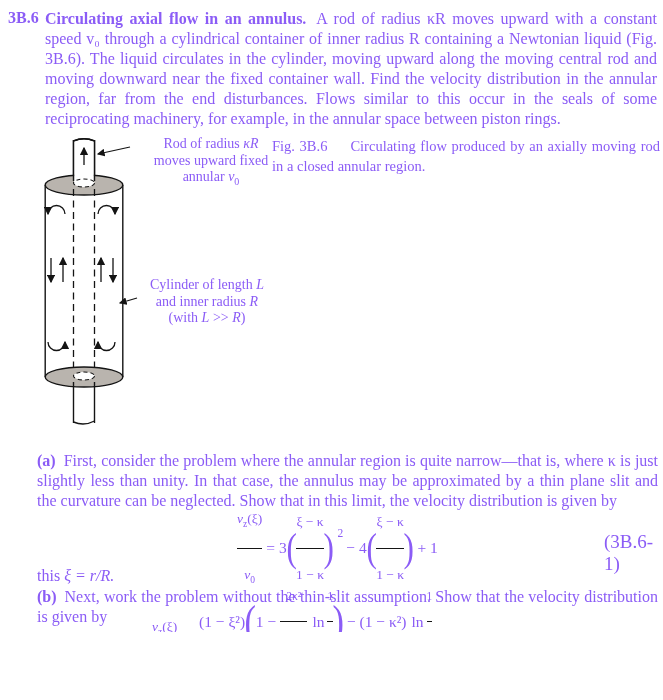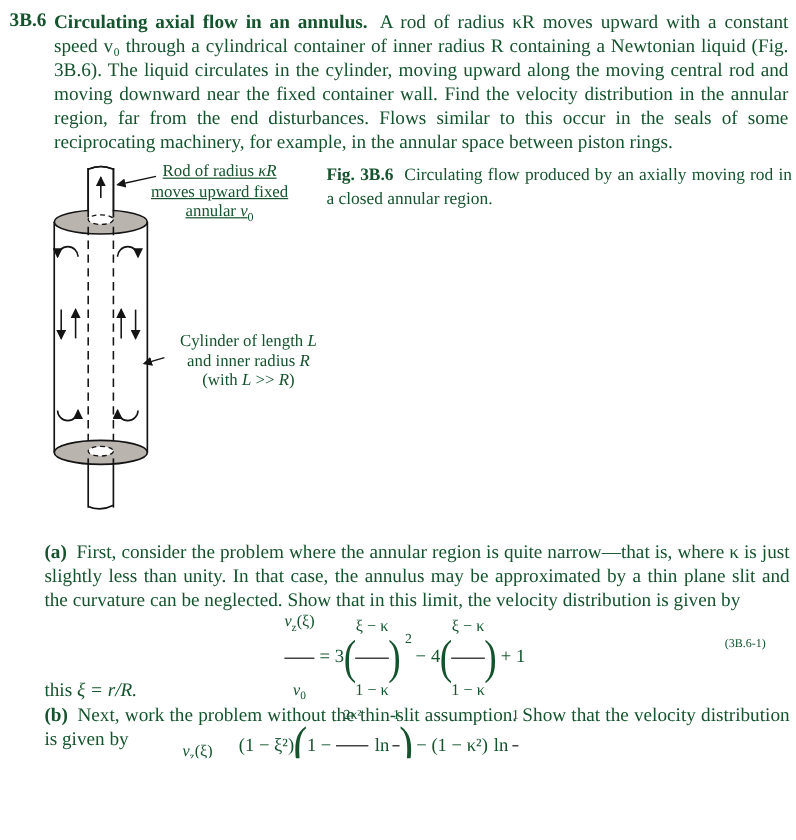--- a/index.html
+++ b/index.html
@@ -1,26 +1,26 @@
 <!DOCTYPE html>
 <html><head>
 <meta charset="utf-8">
 <style>
   html,body{margin:0;padding:0;background:#ffffff;}
   .page{
     position:relative;width:663px;height:632px;background:#ffffff;
-    font-family:"Liberation Serif","DejaVu Serif",serif;color:#14532d;
+    font-family:"Liberation Serif","DejaVu Serif",serif;color:#8b5cf6;
     overflow:hidden;
   }
   .abs{position:absolute;}
   .para{font-size:16px;line-height:20px;text-align:justify;}
   .b{font-weight:bold;}
   .lead-label{margin-right:8px;font-weight:bold;}
   .title-run{font-weight:bold;margin-right:10px;}
-  .cap-label{font-weight:bold;margin-right:9px;}
+  .cap-label{font-weight:normal;margin-right:23px;}
 
   
   .figlabel{font-size:14px;line-height:16.5px;text-align:center;}
   .caption{font-size:14.5px;line-height:19.5px;text-align:justify;}
 
   
   .eqrow{display:flex;align-items:center;font-size:15.5px;}
   .fr{display:inline-flex;flex-direction:column;align-items:center;text-align:center;
       font-size:13.5px;line-height:1.15;vertical-align:middle;gap:17px;}
   .fr .frbar{align-self:stretch;border-top:1.3px solid #151515;margin:1.5px 0 1px 0;}
@@ -29,21 +29,21 @@
   .bp{font-size:40px;line-height:0.85;font-weight:400;transform:scaleX(0.78);
       display:inline-block;margin:0 -2px;}
   .bp2{font-size:44px;}
   .bpwrap{position:relative;display:inline-block;padding-right:9px;}
   .bpwrap .pw{position:absolute;top:-4px;right:-1px;font-size:11.5px;}
   .gap4{width:4px;}.gap3{width:3px;}
   .op{padding:0 4px;}
   .mainfr{display:inline-flex;flex-direction:column;}
   .mainfr .mrow{display:flex;align-items:center;padding:0 5px;}
   .mainfr .mbar{align-self:stretch;border-top:1.3px solid #151515;margin:2px 0;}
-  .eqtag{font-size:10px;}
+  .eqtag{font-size:19px;}
   .ln-op{padding:0 3px 0 5px;}
 </style>
 </head>
 <body>
 
 <div class="page">
 
   <div class="abs" style="left:8px;top:9px;width:649px;">
     <span class="abs b" style="left:0;top:0;font-size:16px;">3B.6</span>
     <div class="para" style="margin-left:37px;">
@@ -103,21 +103,21 @@
     <line x1="61" y1="149" x2="61" y2="125" stroke="#141414" stroke-width="1.3" marker-end="url(#ah)"></line>
     <line x1="73" y1="125" x2="73" y2="149" stroke="#141414" stroke-width="1.3" marker-end="url(#ah)"></line>
 
     <path d="M8,209 A8.5,8.5 0 1 0 25,209" fill="none" stroke="#141414" stroke-width="1.3" marker-end="url(#ah)"></path>
     <path d="M75,209 A8.5,8.5 0 1 1 58,209" fill="none" stroke="#141414" stroke-width="1.3" marker-end="url(#ah)"></path>
 
     <line x1="90" y1="14" x2="58" y2="21" stroke="#141414" stroke-width="1.2" marker-end="url(#ah)"></line>
     <line x1="97" y1="165" x2="80" y2="170" stroke="#141414" stroke-width="1.2" marker-end="url(#ah)"></line>
   </svg>
 
-  <div class="abs figlabel" style="left:108px;top:136px;width:150px;text-decoration:underline;">
+  <div class="abs figlabel" style="left:136px;top:136px;width:150px;">
     <div><span>Rod of radius</span>&nbsp;<i>κR</i></div>
     <div>moves upward fixed</div>
     <div><span>annular</span>&nbsp;<i>v</i><sub style="font-size:10px;">0</sub></div>
   </div>
 
   <div class="abs figlabel" style="left:137px;top:277px;width:140px;">
     <div><span>Cylinder of length</span>&nbsp;<i>L</i></div>
     <div><span>and inner radius</span>&nbsp;<i>R</i></div>
     <div><span>(with</span>&nbsp;<i>L</i>&nbsp;<span>&gt;&gt;</span>&nbsp;<i>R</i><span>)</span></div>
   </div>

